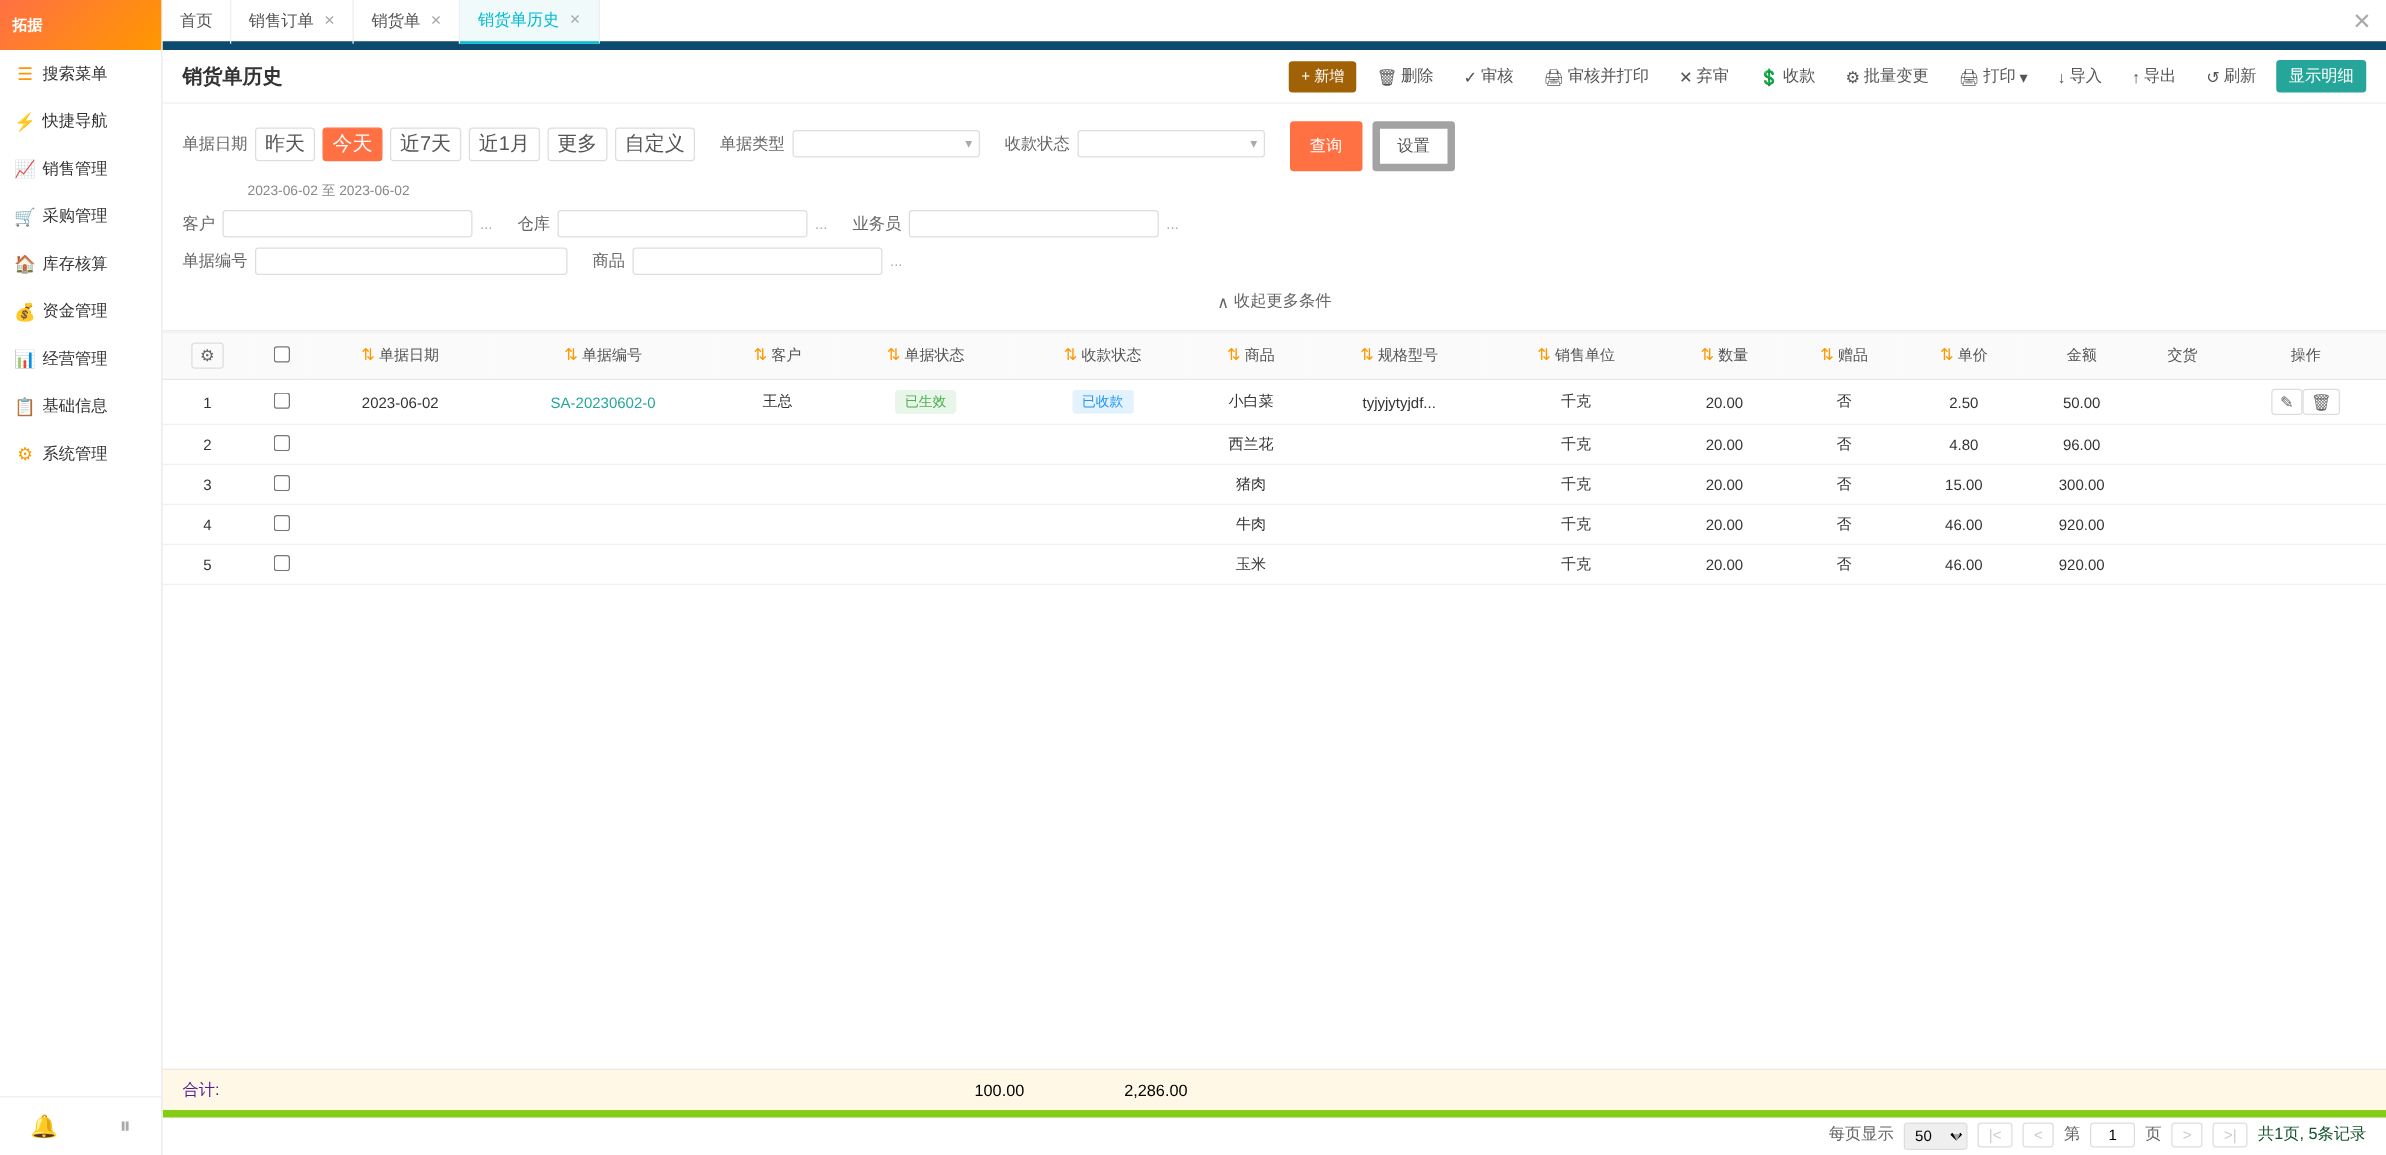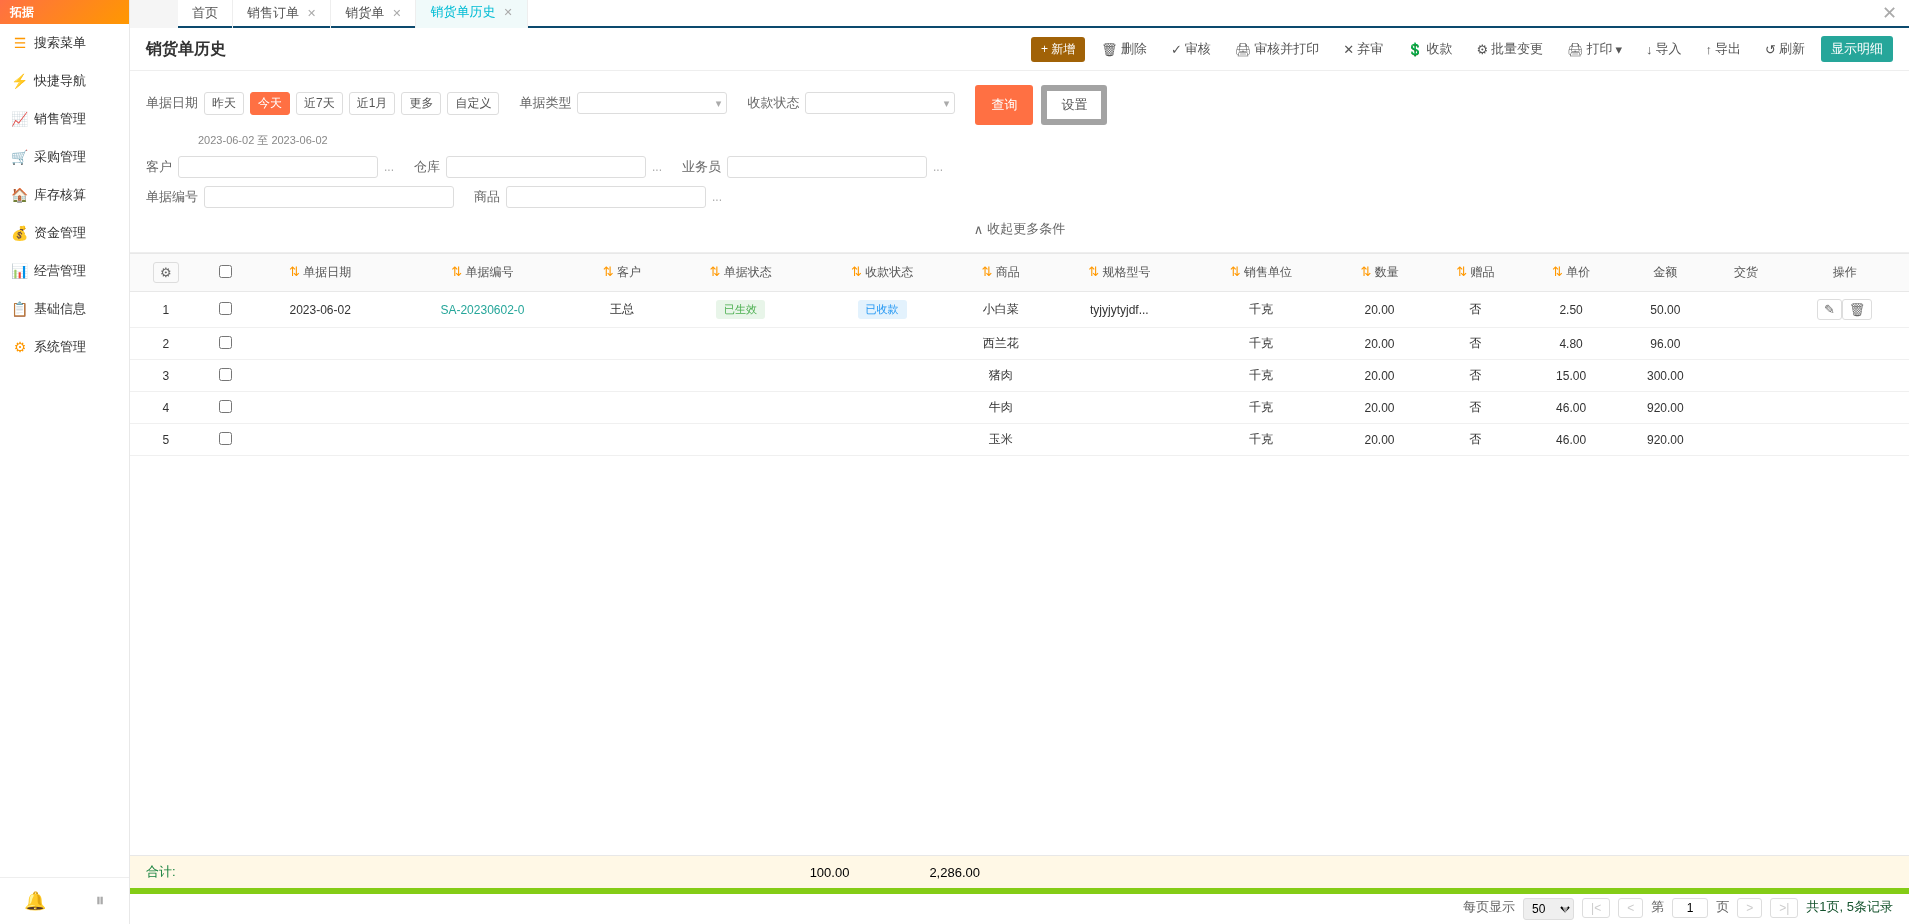--- a/index.html
+++ b/index.html
@@ -1,32 +1,32 @@
 <!DOCTYPE html>
 <html><head>
   <meta charset="utf-8">
   <style>
     * { box-sizing: border-box; margin: 0; padding: 0; font-family: 'Microsoft YaHei', Arial, sans-serif; font-size: 13px; }
     body { display: flex; height: 924px; overflow: hidden; background: #f5f5f5; }
 
     
     .sidebar { width: 130px; background: #fff; border-right: 1px solid #e8e8e8; display: flex; flex-direction: column; height: 100%; }
-    .sidebar-logo { height: 24px; background: linear-gradient(135deg, #ff7043, #ff9800); display: flex; align-items: center; padding: 0 10px; }
+    .sidebar-logo { height: 40px; background: linear-gradient(135deg, #ff7043, #ff9800); display: flex; align-items: center; padding: 0 10px; }
     .sidebar-logo span { color: white; font-size: 12px; font-weight: bold; }
     .sidebar-item { display: flex; align-items: center; padding: 10px 12px; cursor: pointer; color: #333; gap: 6px; }
     .sidebar-item .icon { width: 16px; height: 16px; display: inline-flex; align-items: center; justify-content: center; font-size: 14px; color: #ff9800; }
     .sidebar-item span.label { font-size: 13px; }
     .sidebar-bottom { margin-top: auto; border-top: 1px solid #eee; padding: 8px 0; display: flex; justify-content: space-around; }
     .sidebar-bottom-btn { font-size: 18px; cursor: pointer; color: #aaa; padding: 4px; }
 
     
     .main { flex: 1; display: flex; flex-direction: column; overflow: hidden; }
 
     
-    .top-tabs { background: #fff; border-bottom: 2px solid #0c4a6e; display: flex; align-items: center; height: 28px; padding: 0; margin-left: 48px; }
+    .top-tabs { background: #fff; border-bottom: 7px solid #0c4a6e; display: flex; align-items: center; height: 40px; padding: 0; }
     .tab { padding: 0 14px; height: 36px; display: flex; align-items: center; gap: 4px; cursor: pointer; border-right: 1px solid #eee; font-size: 13px; color: #555; white-space: nowrap; }
     .tab.active { background: #f0fafa; color: #00bcd4; border-bottom: 2px solid #00bcd4; }
     .tab .close-x { color: #aaa; margin-left: 4px; font-size: 11px; cursor: pointer; }
     .tab-spacer { flex: 1; }
     .tab-close-all { padding: 0 12px; font-size: 18px; color: #aaa; cursor: pointer; }
 
     
     .page-header { background: #fff; padding: 8px 16px; border-bottom: 1px solid #eee; display: flex; align-items: center; justify-content: space-between; }
     .page-title { font-size: 16px; font-weight: bold; color: #333; }
     .toolbar { display: flex; align-items: center; gap: 8px; flex-wrap: wrap; }
@@ -37,42 +37,42 @@
 
     
     .filter-area { background: #fff; padding: 10px 16px; border-bottom: 1px solid #eee; }
     .filter-row { display: flex; align-items: center; gap: 20px; margin-bottom: 8px; flex-wrap: wrap; }
     .filter-field { display: flex; align-items: center; gap: 6px; }
     .filter-label { color: #666; white-space: nowrap; font-size: 13px; }
     .filter-input { border: 1px solid #ddd; border-radius: 3px; padding: 3px 8px; width: 150px; font-size: 12px; color: #333; }
     .filter-input-wide { width: 200px; }
     .filter-select { border: 1px solid #ddd; border-radius: 3px; padding: 3px 24px 3px 8px; font-size: 12px; color: #333; background: #fff; appearance: none; cursor: pointer; width: 150px; }
     .date-range-row { display: flex; align-items: center; gap: 6px; }
-    .date-btn { padding: 2px 7px; border-radius: 3px; border: 1px solid #ddd; font-size: 12px; cursor: pointer; background: #fff; color: #555; }
+    .date-btn { padding: 2px 7px; border-radius: 3px; border: 1px solid #ddd; font-size: 16px; cursor: pointer; background: #fff; color: #555; }
     .date-btn.active { background: #ff7043; color: white; border-color: #ff7043; }
     .more-dots { color: #aaa; font-size: 12px; cursor: pointer; }
     .collapse-btn { display: flex; align-items: center; gap: 4px; color: #666; font-size: 12px; cursor: pointer; padding: 4px 0; }
     .filter-actions { display: flex; gap: 8px; margin-top: 4px; }
     .btn-query { background: #ff7043; color: white; border: none; border-radius: 3px; padding: 5px 16px; cursor: pointer; font-size: 13px; }
     .btn-set { background: white; color: #555; border: 6px solid #a3a3a3; border-radius: 3px; padding: 5px 14px; cursor: pointer; font-size: 13px; }
 
     
     .table-container { flex: 1; overflow: auto; background: #fff; margin: 0; padding: 0; }
     .data-table { width: 100%; border-collapse: collapse; }
     .data-table th { background: #fafafa; border-bottom: 1px solid #e8e8e8; border-top: 1px solid #e8e8e8; padding: 8px 6px; text-align: center; font-weight: normal; color: #555; white-space: nowrap; font-size: 12px; cursor: pointer; }
     .data-table td { border-bottom: 1px solid #f0f0f0; padding: 7px 6px; text-align: center; font-size: 12px; color: #333; white-space: nowrap; }
     .status-badge { display: inline-block; border-radius: 3px; padding: 2px 8px; font-size: 11px; }
     .status-valid { background: #e8f5e9; color: #4caf50; }
     .status-paid { background: #e3f2fd; color: #2196f3; }
     .gear-btn { background: transparent; border: 1px solid #ddd; border-radius: 3px; padding: 2px 6px; cursor: pointer; font-size: 13px; color: #666; }
     .action-link { color: #26a69a; text-decoration: none; cursor: pointer; font-size: 12px; }
 
     
     .table-footer { background: #fff8e6; border-top: 1px solid #e8e8e8; padding: 7px 16px; display: flex; align-items: center; font-size: 13px; }
-    .footer-label { color: #15803d; margin-right: 34px; }
+    .footer-label { color: #4c1d95; margin-right: 4px; }
     .footer-total { display: flex; }
 
     
     .pagination-bar { background: #fff; border-top: 6px solid #84cc16; padding: 4px 16px; display: flex; align-items: flex-start; justify-content: flex-end; gap: 8px; font-size: 12px; }
     .pagination-label { color: #666; }
     .page-size-select { border: 1px solid #ddd; border-radius: 3px; padding: 2px 4px; font-size: 12px; }
     .page-btn { border: 1px solid #ddd; background: #fff; border-radius: 3px; padding: 2px 8px; cursor: pointer; font-size: 12px; color: #555; }
     .page-btn.disabled { color: #ccc; cursor: default; }
     .page-input { border: 1px solid #ddd; border-radius: 3px; padding: 2px 6px; width: 36px; text-align: center; font-size: 12px; }
     .total-info { color: #14532d; }

